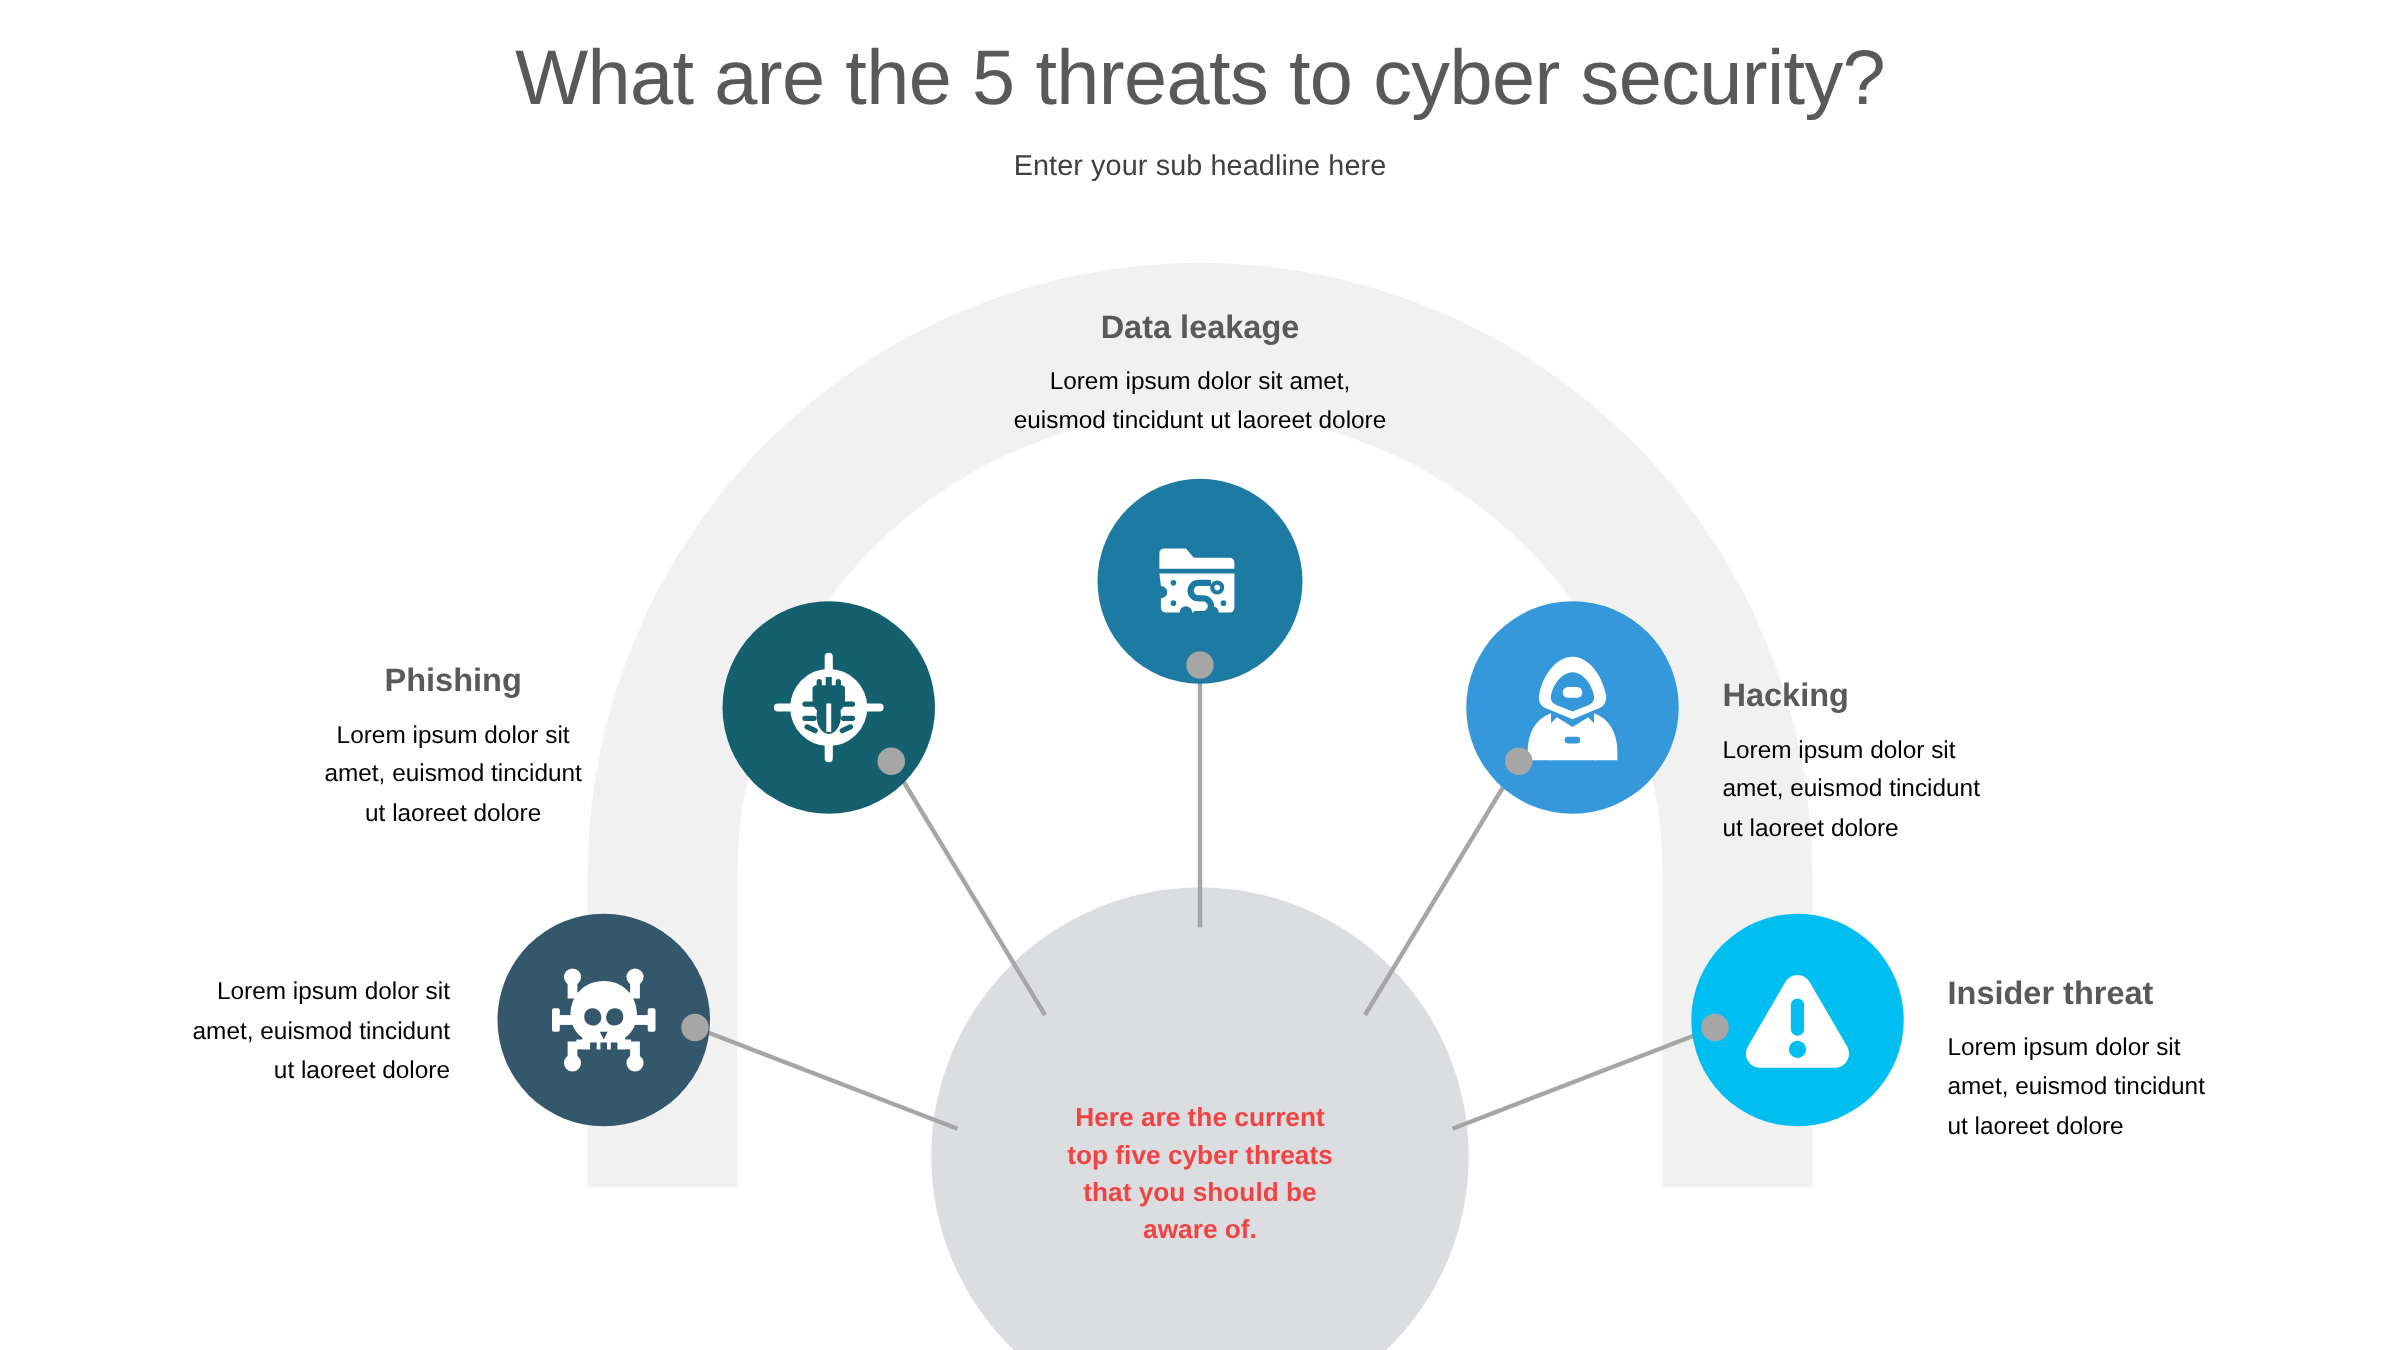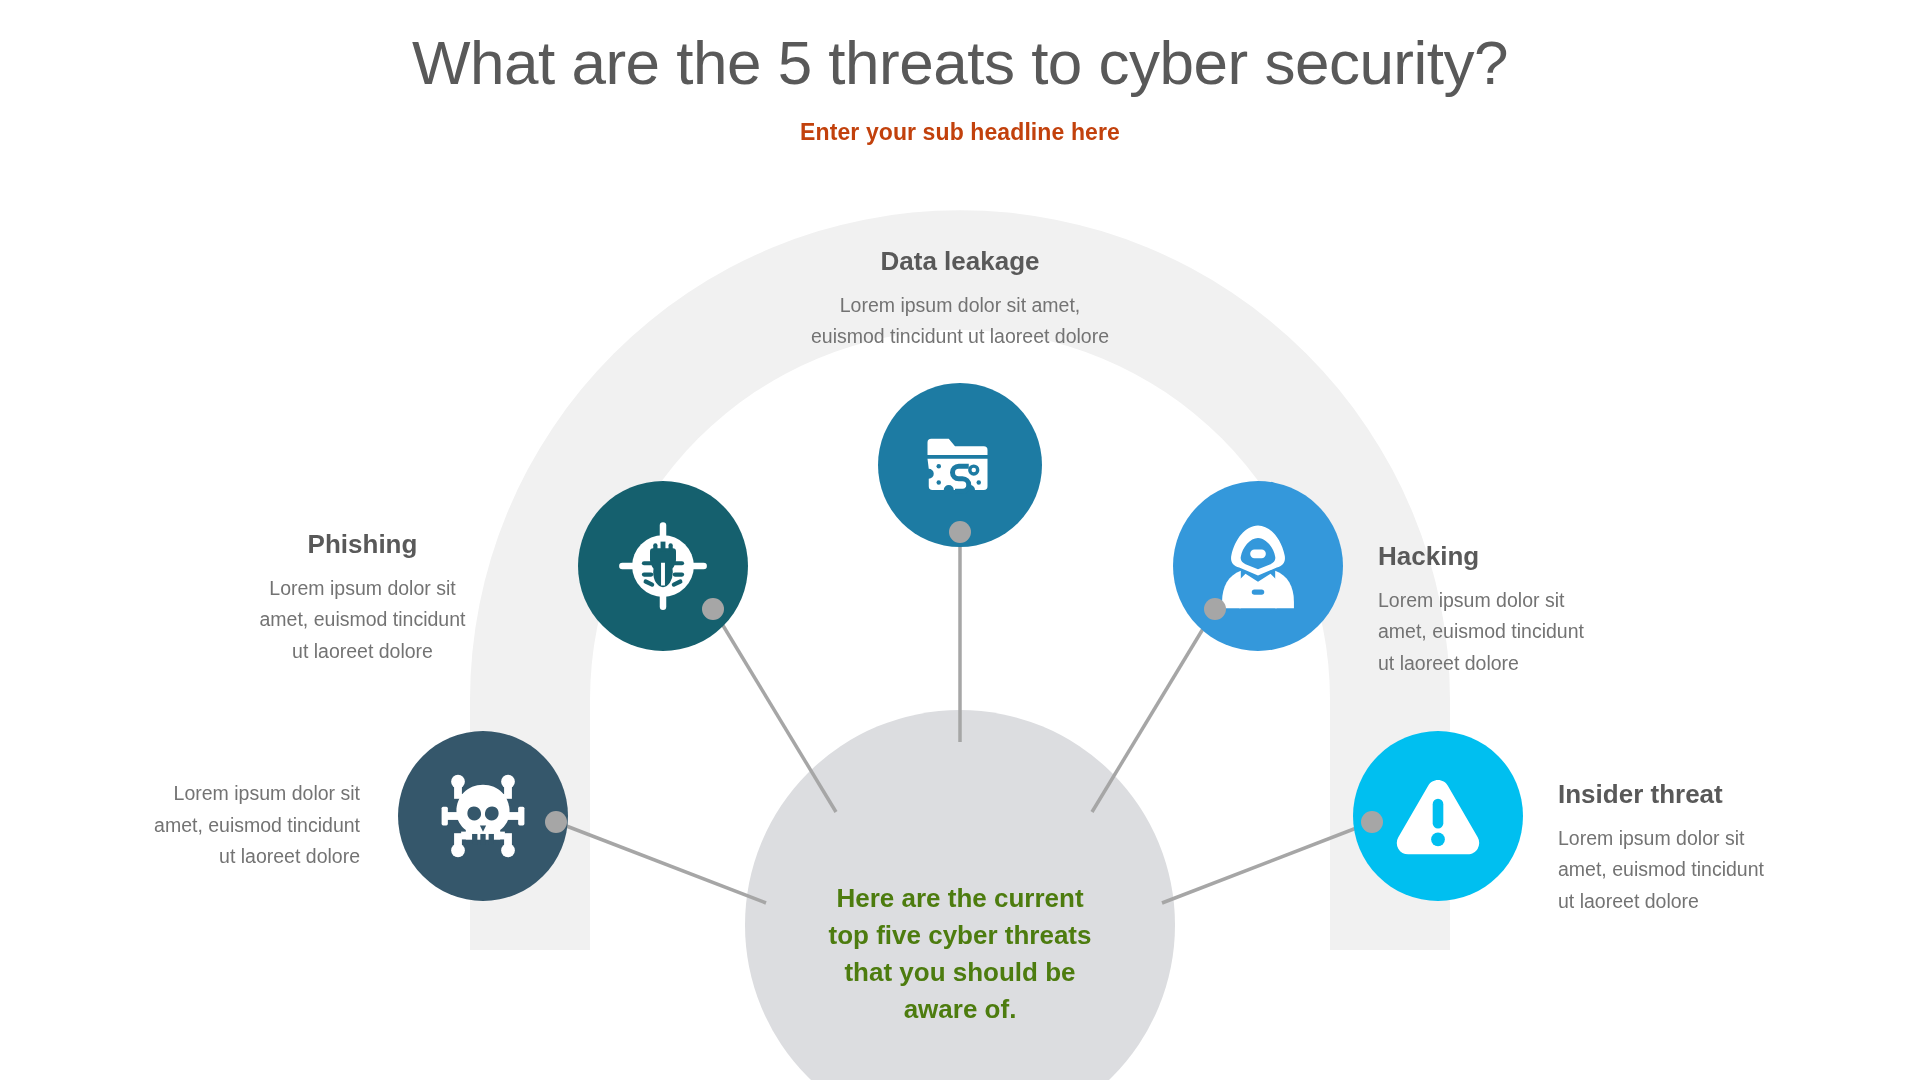--- a/index.html
+++ b/index.html
@@ -35,22 +35,22 @@
     font-size: 62px;
     font-weight: 400;
     color: #595959;
     letter-spacing: -0.5px;
     line-height: 1.12;
     white-space: nowrap;
   }
   #subtitle {
     margin-top: 22px;
     font-size: 23px;
-    font-weight: 700;
-    color: #c2410c;
+    font-weight: 400;
+    color: #404040;
     letter-spacing: 0.1px;
   }
 
   
   #stage {
     position: absolute;
     left: 0;
     top: 0;
     width: 1920px;
     height: 1080px;
@@ -88,35 +88,35 @@
   .label-title {
     font-size: 26px;
     font-weight: 700;
     color: #595959;
     line-height: 1.25;
     margin-bottom: 12px;
   }
   .label-desc {
     font-size: 19.5px;
     font-weight: 400;
-    color: #737373;
+    color: #000000;
     line-height: 1.62;
   }
   .align-right { text-align: right; }
   .align-left  { text-align: left; }
   .align-center{ text-align: center; }
 
   
   #center-text {
     position: absolute;
     width: 400px;
     text-align: center;
-    font-size: 26px;
+    font-size: 21px;
     font-weight: 700;
-    color: #4d7c0f;
+    color: #ef4444;
     line-height: 1.42;
   }
   #center-text div { white-space: nowrap; }
 </style>
 </head>
 <body>
 
 <div id="slide">
 
   <div id="header">

